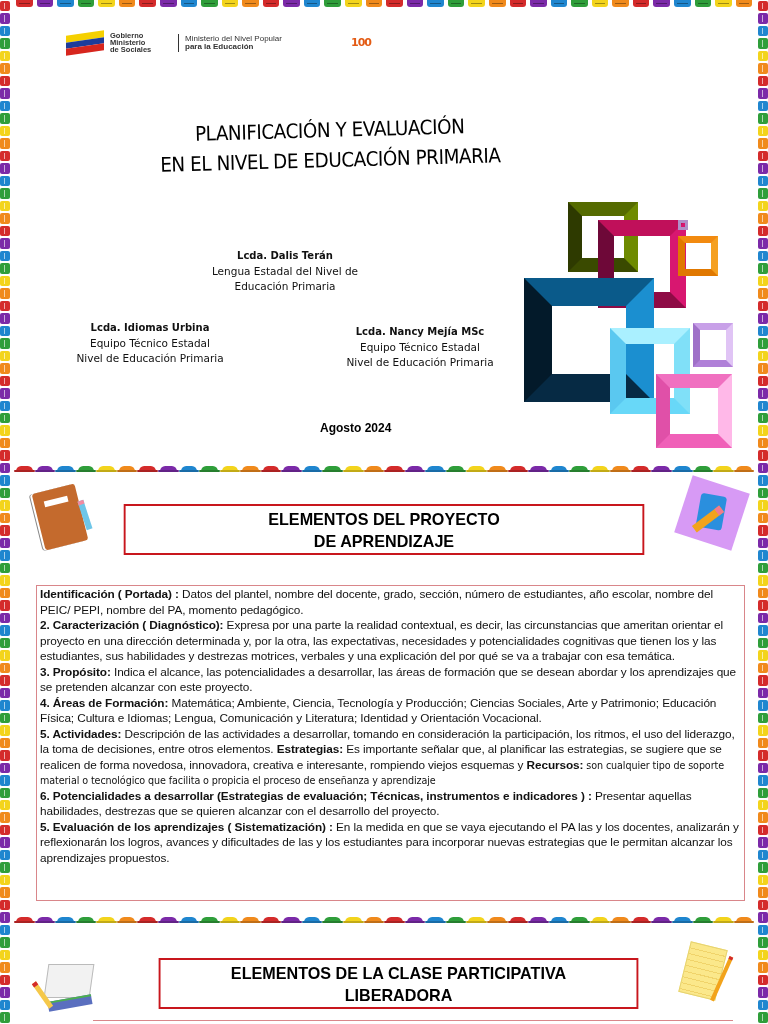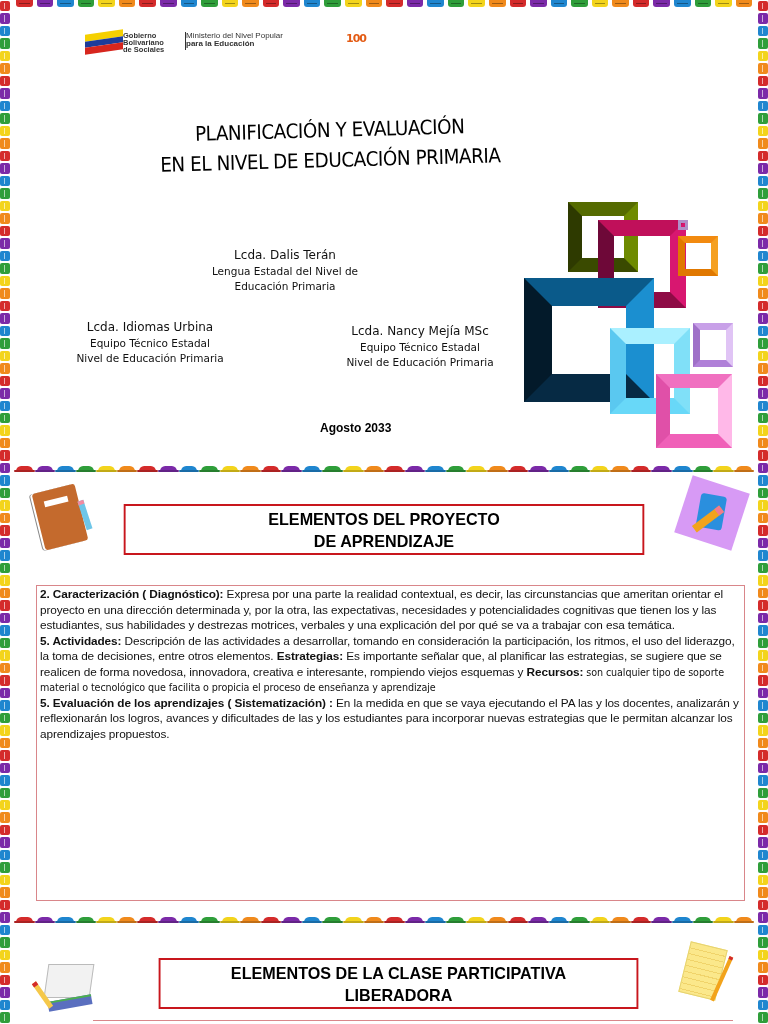--- a/index.html
+++ b/index.html
@@ -15,35 +15,35 @@
   .crayon-side.left { left: 0; }
   .crayon-side.right { right: 0; }
   .crayon-side span { flex: 1; margin: 1px 0; border-radius: 2px; position: relative; }
   .crayon-side span::after { content: ""; position: absolute; top: 2px; bottom: 2px; left: 4px; width: 1px; background: rgba(255,255,255,0.6); }
 
   .separator { position: absolute; left: 14px; right: 14px; height: 10px; display: flex; align-items: flex-end; }
   .separator span { flex: 1; margin: 0 2px; height: 6px; border-radius: 6px 6px 1px 1px; position: relative; }
   .separator span::after { content: ""; position: absolute; left: -2px; right: -2px; bottom: 0; height: 2px; border-radius: 1px; background: inherit; filter: brightness(0.8); }
 
   
-  .logo-bar { position: absolute; left: 66px; top: 32px; display: flex; gap: 0; margin-left: 19px; }
+  .logo-bar { position: absolute; left: 66px; top: 32px; display: flex; align-items: center; gap: 6px; }
   .flag { width: 38px; height: 20px; position: relative; transform: skewY(-8deg); }
   .flag .y { height: 33%; background: #f5d000; }
   .flag .b { height: 34%; background: #1d3c9a; }
   .flag .r { height: 33%; background: #d7261e; }
   .gov-text { font-size: 7.5px; line-height: 7px; font-weight: bold; color: #333; width: 62px; }
   .logo-divider { width: 1px; height: 18px; background: #333; }
   .min-text { font-size: 8px; line-height: 8px; color: #333; width: 140px; }
   .min-text b { display: block; }
   .logo-200 { margin-left: 20px; font-size: 11px; font-weight: bold; color: #e35b14; font-family: "DejaVu Sans", sans-serif; letter-spacing: -1px; }
 
   .main-title { position: absolute; left: 140px; top: 115px; width: 380px; text-align: center; font-family: "DejaVu Sans", sans-serif; font-size: 20px; line-height: 30px; letter-spacing: -0.5px; transform: scaleX(0.92) rotate(-1.5deg); }
 
   .person { position: absolute; text-align: center; font-family: "DejaVu Sans", sans-serif; font-size: 10.5px; line-height: 15.5px; color: #111; }
-  .person .name { font-weight: normal; font-size: 12px; }
+  .person .name { font-weight: bold; font-size: 10px; }
   .p1 { left: 205px; top: 248px; width: 160px; }
   .p2 { left: 60px; top: 320px; width: 180px; }
   .p3 { left: 335px; top: 324px; width: 170px; }
   .date { position: absolute; left: 320px; top: 421px; font-size: 12px; font-weight: bold; }
 
   .squares { position: absolute; left: 518px; top: 198px; width: 230px; height: 260px; }
   .sq { position: absolute; border-style: solid; }
 
   
   .section-box { position: absolute; border: 2px solid #c8161d; background: #fff; text-align: center; font-weight: bold; font-family: "Liberation Sans", sans-serif; transform: scaleX(0.95); }
@@ -285,21 +285,21 @@
 
 <div>
   <div class="logo-bar">
     <div class="flag">
       <div class="y"></div>
         <div class="b"></div>
         <div class="r"></div>
     </div>
     <div class="gov-text">
       <div>Gobierno</div>
-      <div>Bolivariano</div>
+      <div>Ministerio</div>
       <div>de Sociales</div>
     </div>
     <div class="logo-divider"></div>
     <div class="min-text">
       <span>Ministerio del Nivel Popular</span>
       <b>para la Educación</b>
     </div>
     <div class="logo-200">100</div>
   </div>
 
@@ -317,21 +317,21 @@
     <div class="name">Lcda. Idiomas Urbina</div>
     <div>Equipo Técnico  Estadal</div>
     <div>Nivel de Educación Primaria</div>
   </div>
   <div class="person p3">
     <div class="name">Lcda. Nancy Mejía MSc</div>
     <div>Equipo Técnico  Estadal</div>
     <div>Nivel de Educación Primaria</div>
   </div>
 
-  <div class="date">Agosto 2033</div>
+  <div class="date">Agosto 2024</div>
 
   <div class="squares">
     <div class="sq" style="left:50px;top:4px;width:70px;height:70px;border-width:14px;border-color:#556b00 #6e8a00 #3a4a00 #2e3a00;"></div>
     <div class="sq" style="left:80px;top:22px;width:88px;height:88px;border-width:16px;border-color:#c0105a #d81770 #8e0b45 #6e0838;"></div>
     <div class="sq" style="left:160px;top:22px;width:10px;height:10px;border-width:3px;border-color:#b090c8;"></div>
     <div class="sq" style="left:160px;top:38px;width:40px;height:40px;border-width:7px;border-color:#f28a10 #f5a020 #e07800 #e07800;"></div>
     <div class="sq" style="left:6px;top:80px;width:130px;height:124px;border-width:28px;border-color:#0a5a8a #1b8fd0 #062a44 #031a2a;"></div>
     <div class="sq" style="left:90px;top:130px;width:30px;height:4px;border-width:0;"></div>
     <div class="sq" style="left:175px;top:125px;width:40px;height:44px;border-width:7px;border-color:#c8a0e8 #e0c4f5 #b080d8 #a070c8;"></div>
     <div class="sq" style="left:92px;top:130px;width:80px;height:86px;border-width:16px;border-color:#aaf0ff #80e0f8 #68d8f8 #5ac8f0;"></div>
@@ -385,22 +385,26 @@
     <div class="nb"></div>
       <div class="pc"></div>
   </div>
 
   <div class="section-box sec1">
     <div>ELEMENTOS DEL PROYECTO</div>
     <div>DE APRENDIZAJE</div>
   </div>
 
   <div class="content">
+    <p><b>Identificación ( Portada) :</b><span> Datos del plantel, nombre del docente, grado, sección, número de estudiantes, año escolar, nombre del PEIC/ PEPI, nombre del PA, momento pedagógico.</span></p>
     <p><b>2. Caracterización ( Diagnóstico):</b><span> Expresa por una parte la realidad contextual, es decir, las circunstancias que ameritan orientar el proyecto en una dirección determinada y, por la otra, las expectativas, necesidades y potencialidades cognitivas que tienen los y las estudiantes, sus habilidades y destrezas motrices, verbales y una explicación del por qué se va a trabajar con esa temática.</span></p>
+    <p><b>3. Propósito:</b><span> Indica el alcance, las potencialidades a desarrollar, las áreas de formación que se desean abordar y los aprendizajes que se pretenden alcanzar con este proyecto.</span></p>
+    <p><b>4. Áreas de Formación:</b><span> Matemática; Ambiente, Ciencia, Tecnología y Producción; Ciencias Sociales, Arte y Patrimonio; Educación Física; Cultura e Idiomas; Lengua, Comunicación y Literatura; Identidad y Orientación Vocacional.</span></p>
     <p><b>5. Actividades:</b><span> Descripción de las actividades a desarrollar, tomando en consideración la participación, los ritmos, el uso del liderazgo, la toma de decisiones, entre otros elementos. </span><b>Estrategias:</b><span> Es importante señalar que, al planificar las estrategias, se sugiere que se realicen de forma novedosa, innovadora, creativa e interesante, rompiendo viejos esquemas y </span><b>Recursos:</b><span class="small"> son cualquier tipo de soporte material o tecnológico que facilita o propicia el proceso de enseñanza y aprendizaje</span></p>
+    <p><b>6. Potencialidades a desarrollar (Estrategias de evaluación; Técnicas, instrumentos e indicadores )  :</b><span> Presentar aquellas habilidades, destrezas que se quieren alcanzar con el desarrollo del proyecto.</span></p>
     <p><b>5. Evaluación de los aprendizajes ( Sistematización) :</b><span> En la medida en que se vaya ejecutando el PA las y los docentes, analizarán y reflexionarán los logros, avances y dificultades de las y los estudiantes para incorporar nuevas estrategias que le permitan alcanzar los aprendizajes propuestos.</span></p>
   </div>
 </div>
 
 <div class="separator" style="top:913px;" id="sep2">
     <span style="background: rgb(212, 43, 43);"></span>
     <span style="background: rgb(123, 42, 168);"></span>
     <span style="background: rgb(31, 134, 207);"></span>
     <span style="background: rgb(47, 158, 58);"></span>
     <span style="background: rgb(243, 212, 28);"></span>

